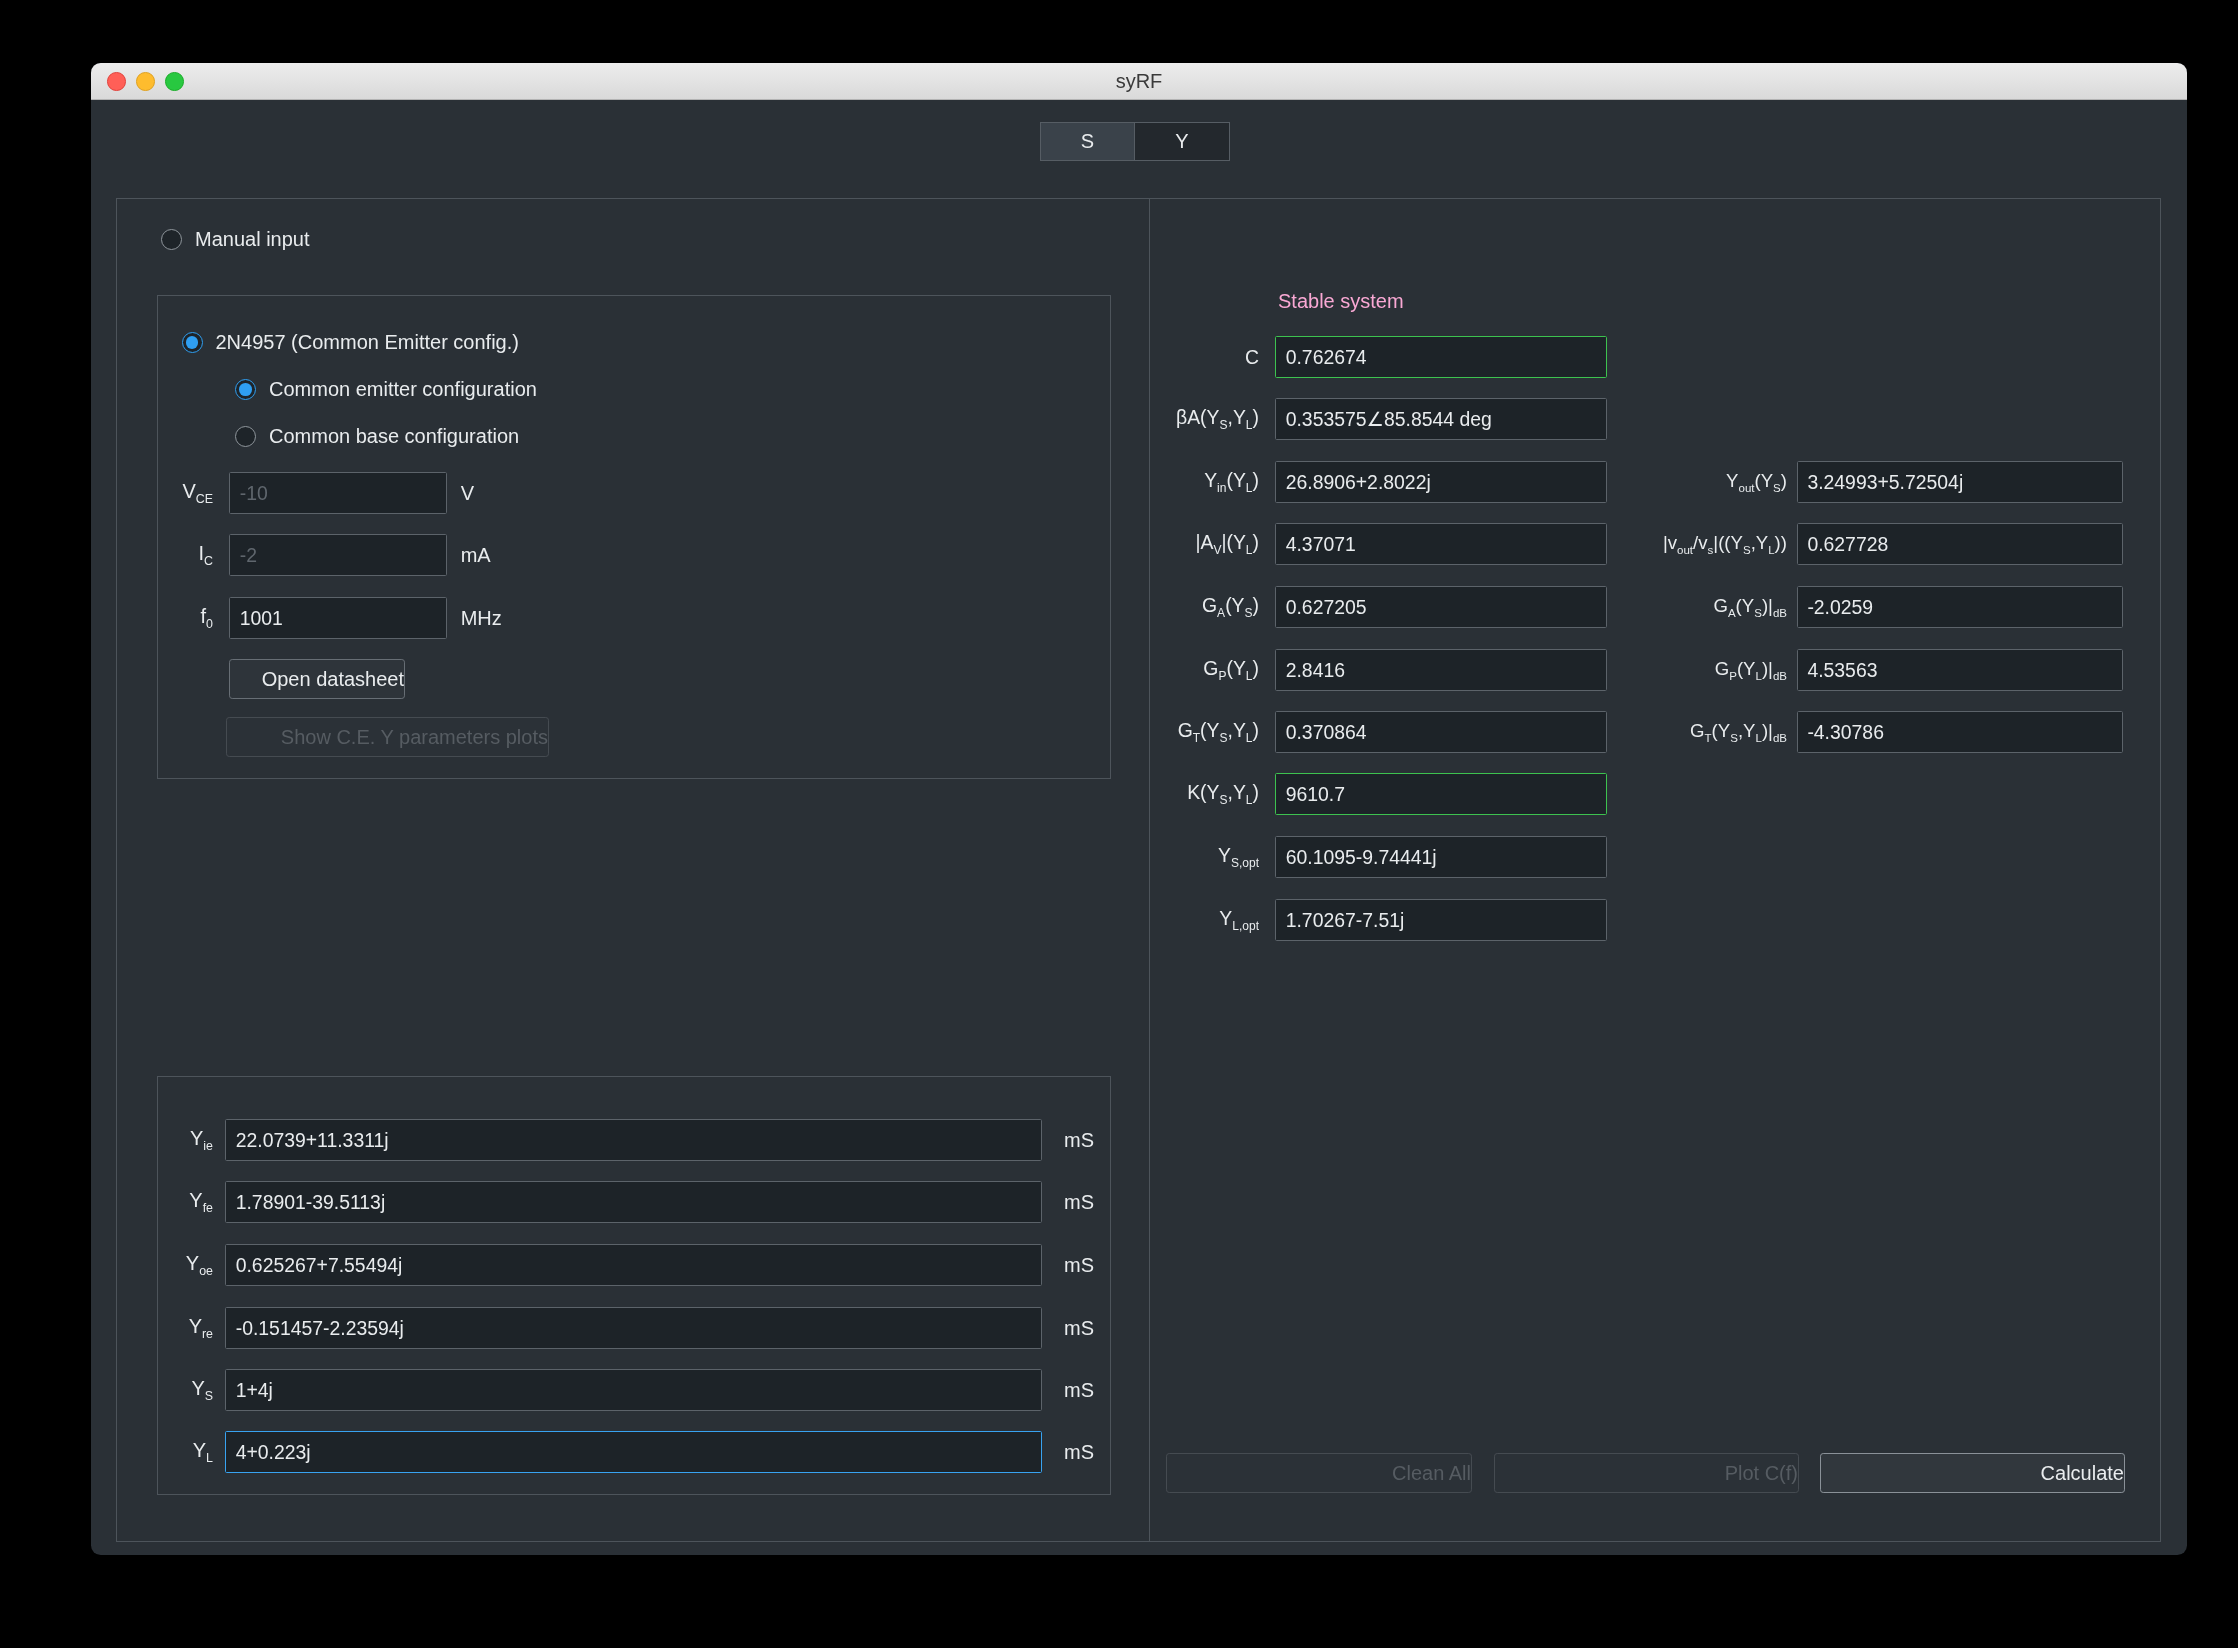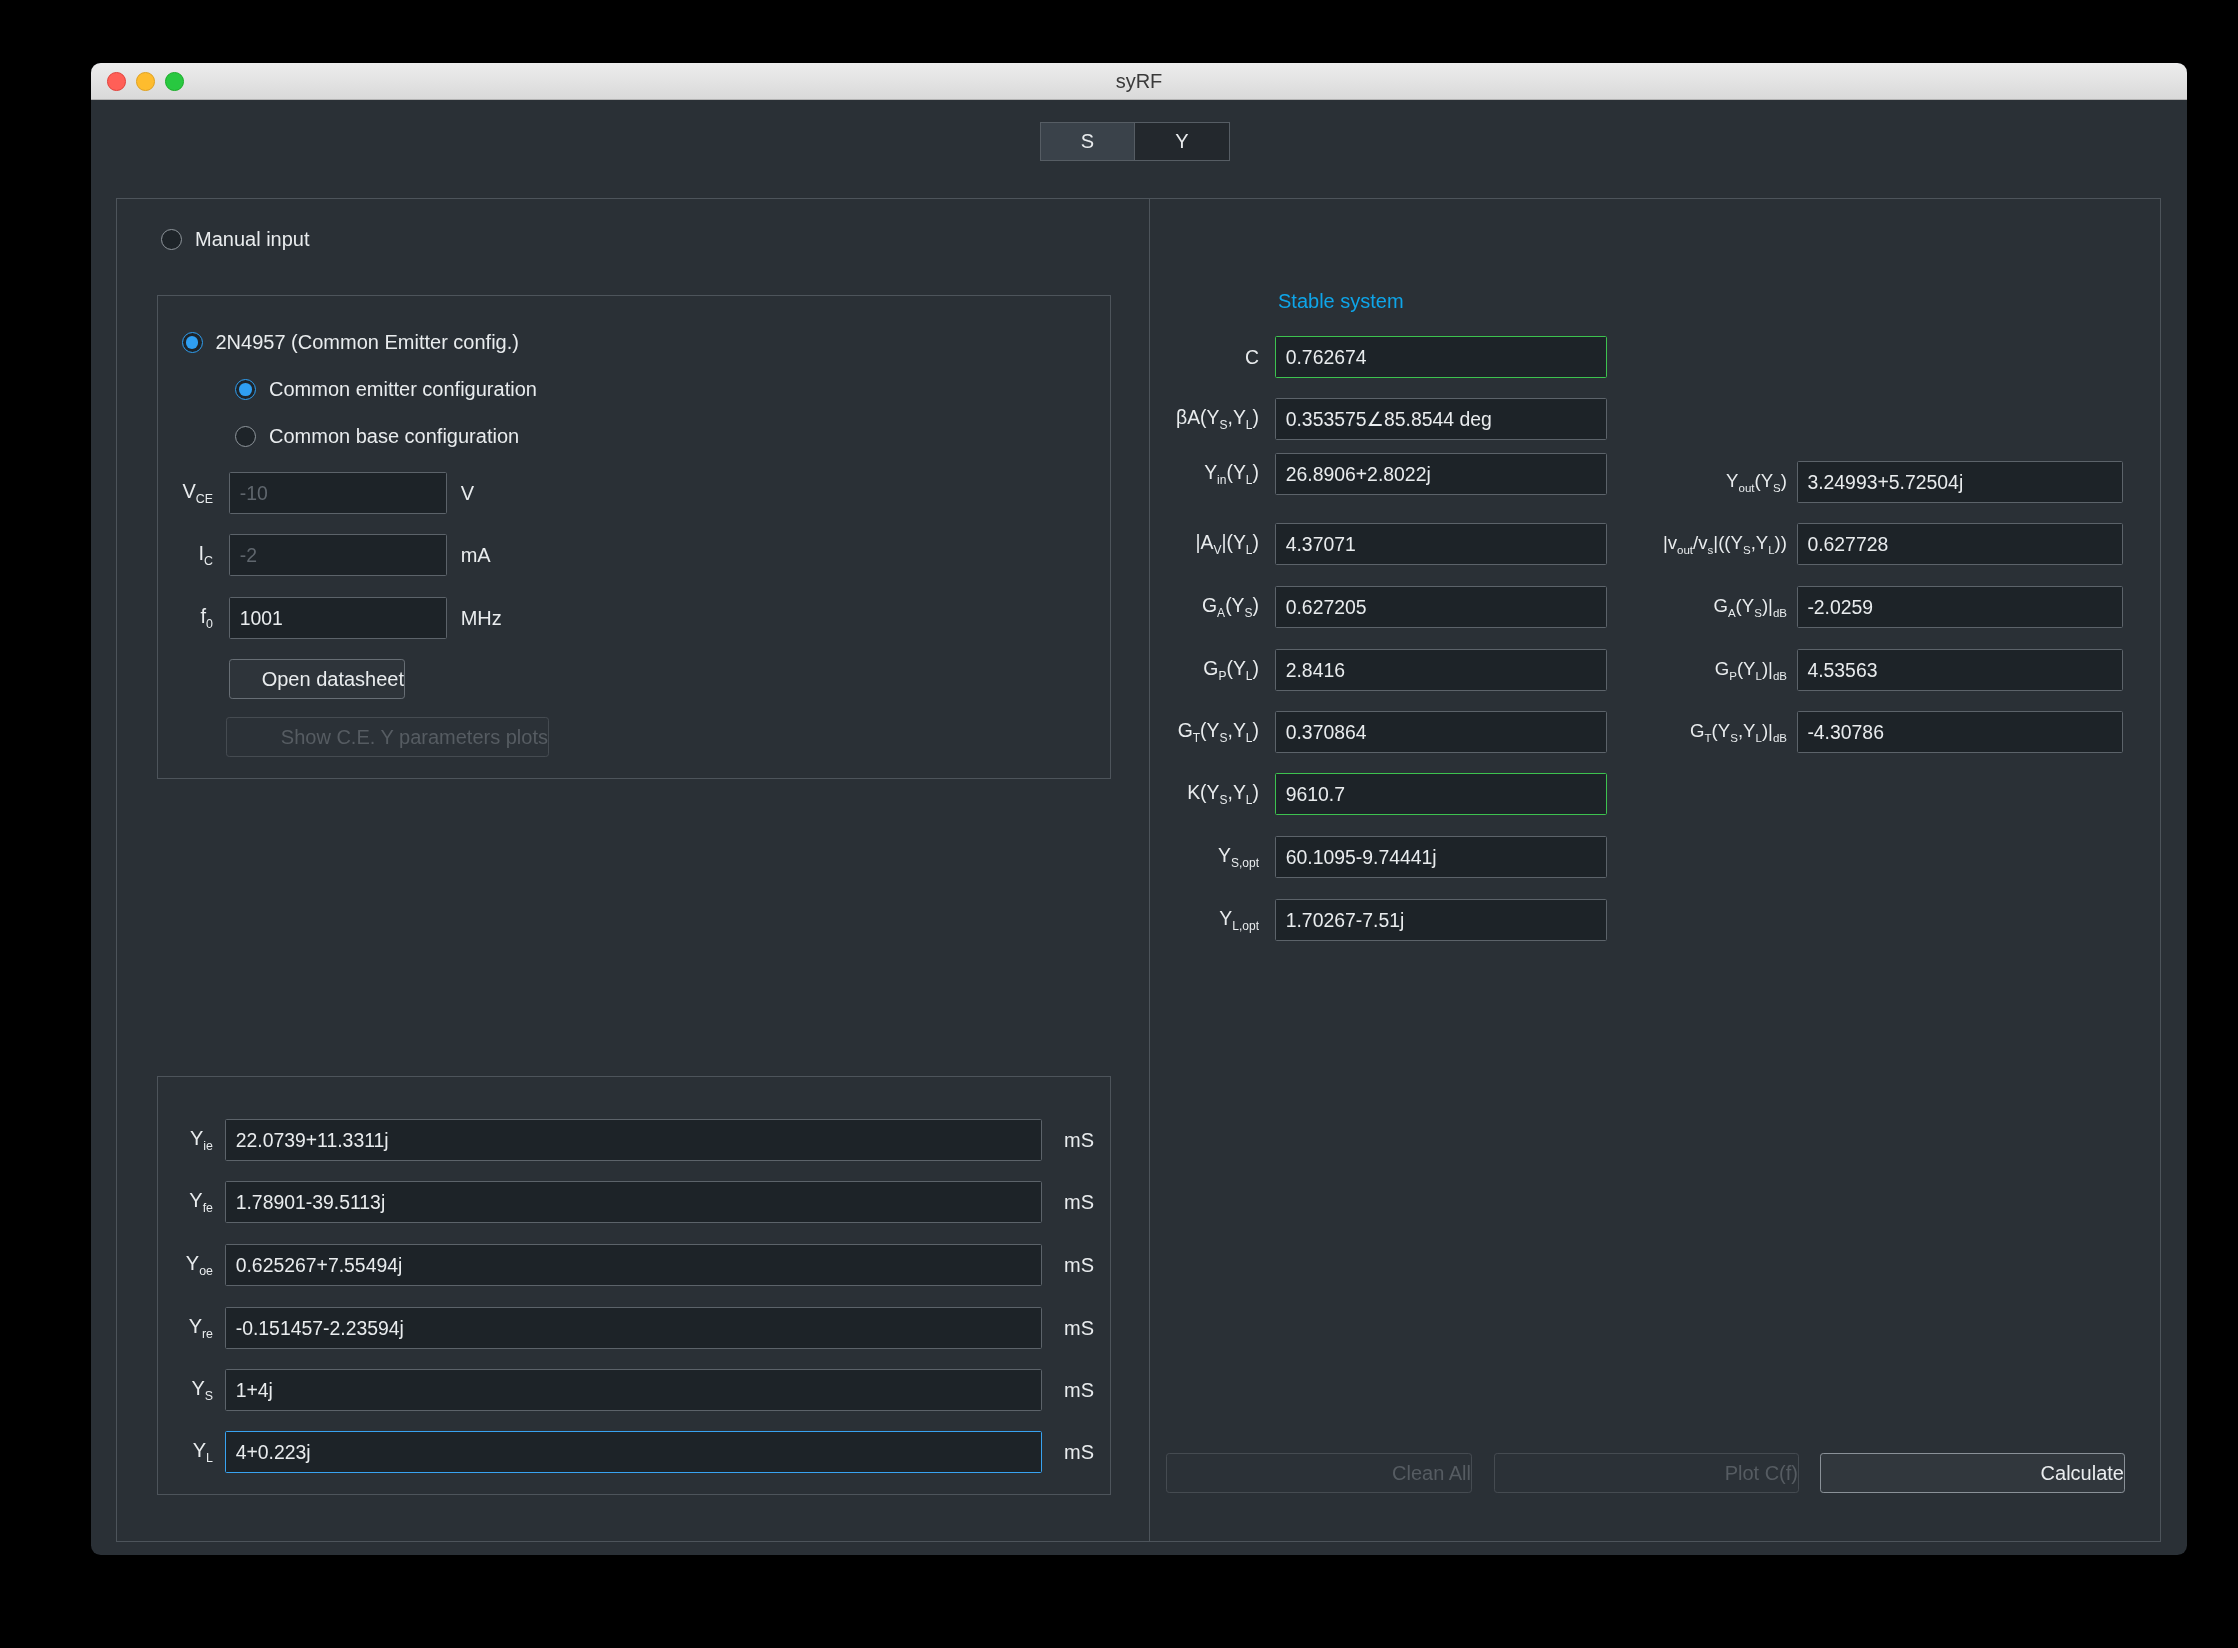--- a/index.html
+++ b/index.html
@@ -59,21 +59,21 @@
   .g1 .unit { margin-left:13.7px; }
   .g2 .unit { margin-left:22px; }
 
   
   .btn { position:absolute; height:40px; background:#2e343a; border:0.8px solid #676e75;
          color:#e9ecee; font-family:"Liberation Sans", sans-serif; font-size:20px; border-radius:3.2px;text-align:right; }
   .btn.primary { border-color:#8a9198; background:#31373d; }
   .btn.disabled { color:#565c62; border-color:#454b51; background:#2b3137; }
 
   
-  .status { position:absolute; left:1161px; top:91px; font-size:20px; color:#0ea5e9; }
+  .status { position:absolute; left:1161px; top:91px; font-size:20px; color:#f9a8d4; }
   .rrow { position:absolute; left:1035px; display:flex; align-items:center; height:42px; }
   .rrow .rlab { width:107px; text-align:right; font-size:19.4px; color:#e9ecee; white-space:nowrap; margin-right:16px; }
   .rrow .rfield { width:332px; }
   .r2row { position:absolute; left:1492px; display:flex; align-items:center; height:42px; }
   .r2row .rlab { width:178px; text-align:right; font-size:18.6px; color:#e9ecee; white-space:nowrap; margin-right:9.7px; }
   .r2row .rfield { width:326px; }
   sub { font-size:0.62em; }
 </style>
 </head>
 <body>
@@ -173,21 +173,21 @@
       <div class="status">Stable system</div>
 
       <div class="rrow" style="top:137px;">
         <label class="rlab">C</label>
         <input class="input rfield green" readonly="" value="0.762674" style="">
       </div>
       <div class="rrow" style="top:199px;">
         <label class="rlab">βA(Y<sub>S</sub>,Y<sub>L</sub>)</label>
         <input class="input rfield" readonly="" value="0.353575∠85.8544 deg" style="">
       </div>
-      <div class="rrow" style="top:254px;">
+      <div class="rrow" style="top:262px;">
         <label class="rlab">Y<sub>in</sub>(Y<sub>L</sub>)</label>
         <input class="input rfield" readonly="" value="26.8906+2.8022j" style="">
       </div>
       <div class="rrow" style="top:324px;">
         <label class="rlab">|A<sub>V</sub>|(Y<sub>L</sub>)</label>
         <input class="input rfield" readonly="" value="4.37071" style="">
       </div>
       <div class="rrow" style="top:387px;">
         <label class="rlab">G<sub>A</sub>(Y<sub>S</sub>)</label>
         <input class="input rfield" readonly="" value="0.627205" style="">

